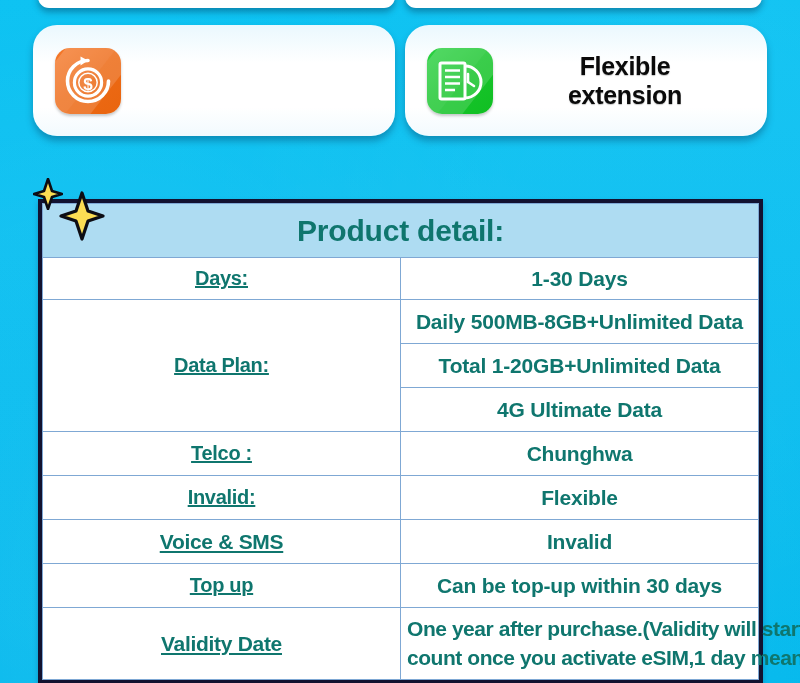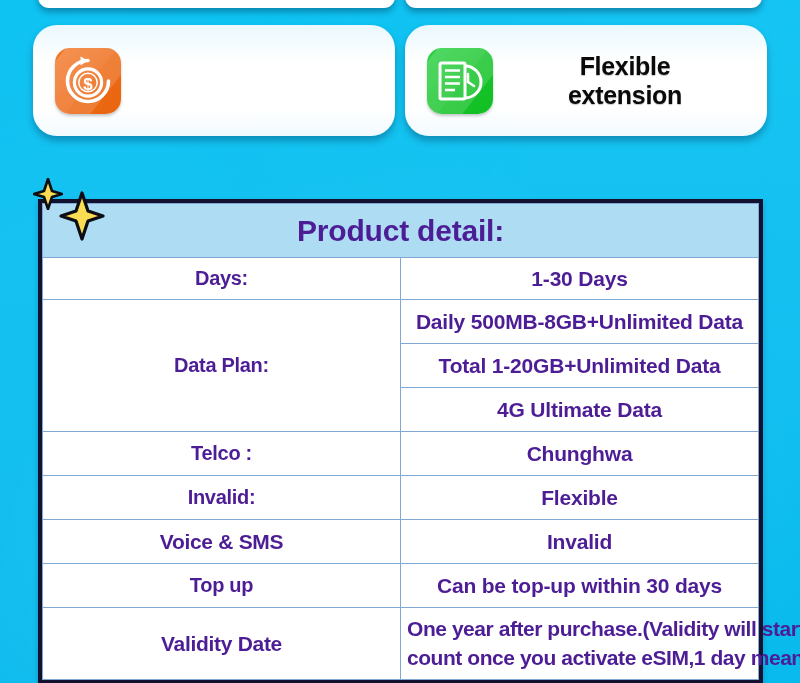--- a/index.html
+++ b/index.html
@@ -132,37 +132,38 @@
     box-sizing: border-box;
     box-shadow: 0 3px 5px rgba(0,40,70,0.25);
   }
   table.detail {
     width: 100%;
     border-collapse: collapse;
     table-layout: fixed;
   }
   table.detail td {
     border: 1px solid #7FA8D4;
-    color: #4c1d95;
+    color: #0f766e;
     text-align: center;
     vertical-align: middle;
     font-weight: bold;
     padding: 0 4px;
   }
   td.hdr {
     background: #AEDCF2;
     font-size: 30px;
     height: 53px;
     letter-spacing: -0.2px;
     border-bottom: 2px solid #6C9BCB;
   }
   td.label {
     width: 156px;
     font-size: 20px;
     letter-spacing: -0.3px;
+    text-decoration: underline;
   }
   td.value {
     font-size: 21px;
     letter-spacing: -0.2px;
   }
   tr.r-days td { height: 41px; }
   tr.r-dp td { height: 43px; }
   tr.r-plain td { height: 43px; margin-left: 21px; }
   tr.r-valid td { height: 71px; }
   td.value.big { font-size: 21px; }

